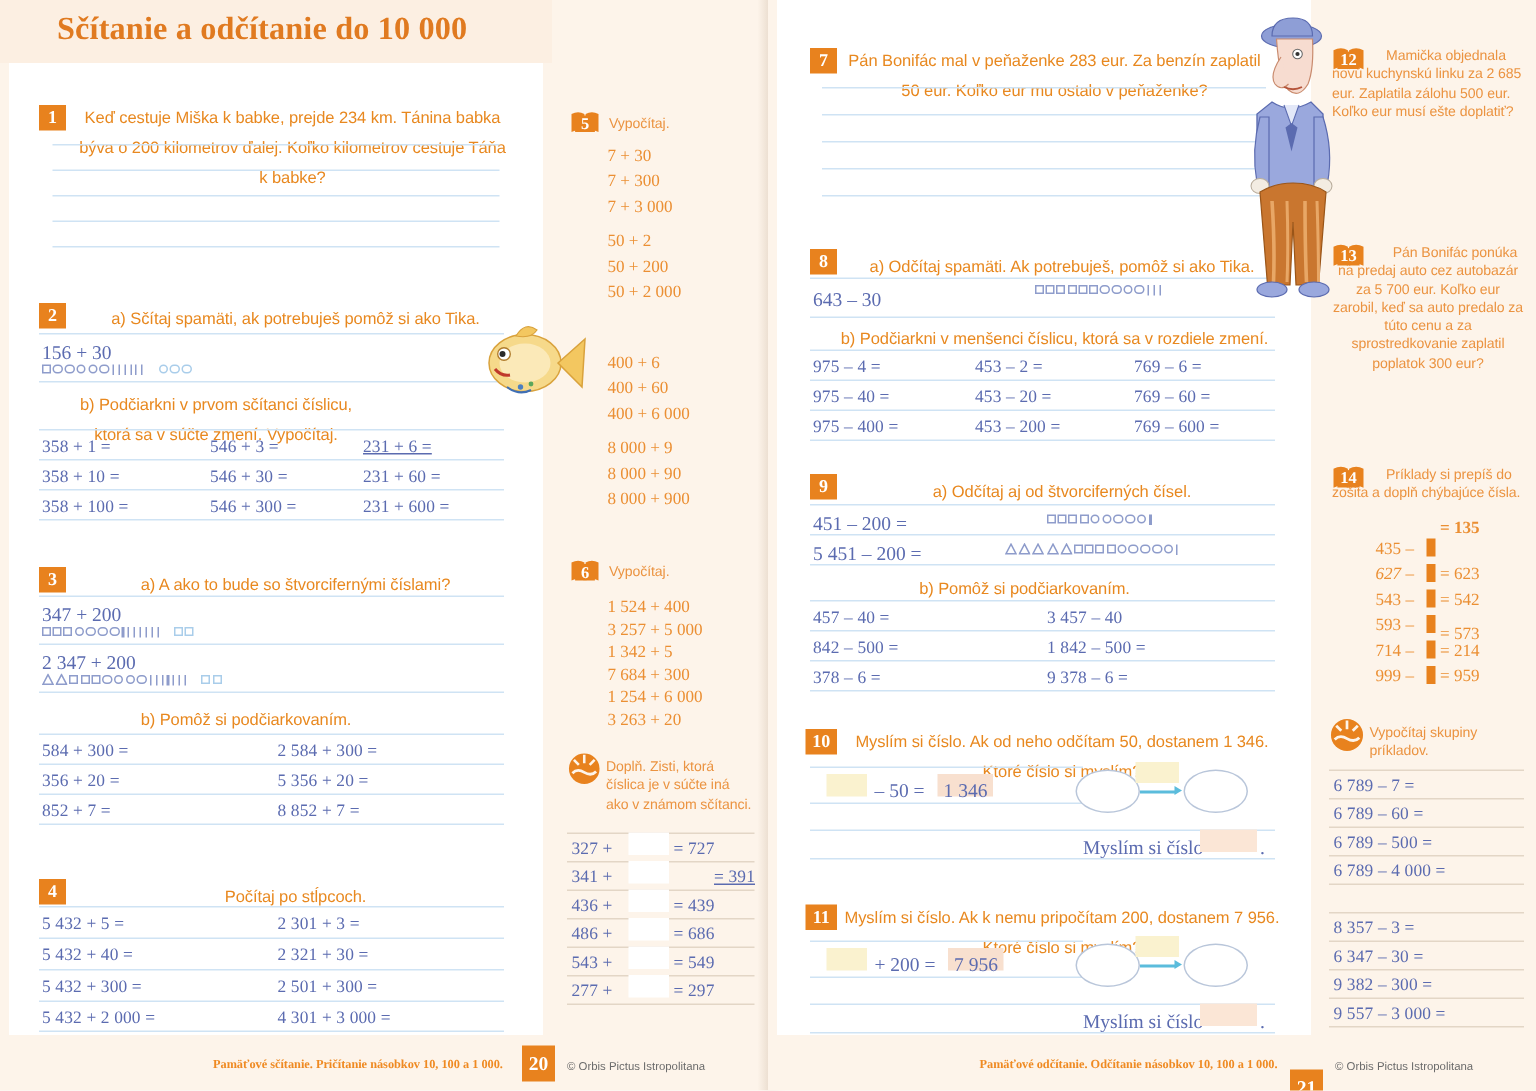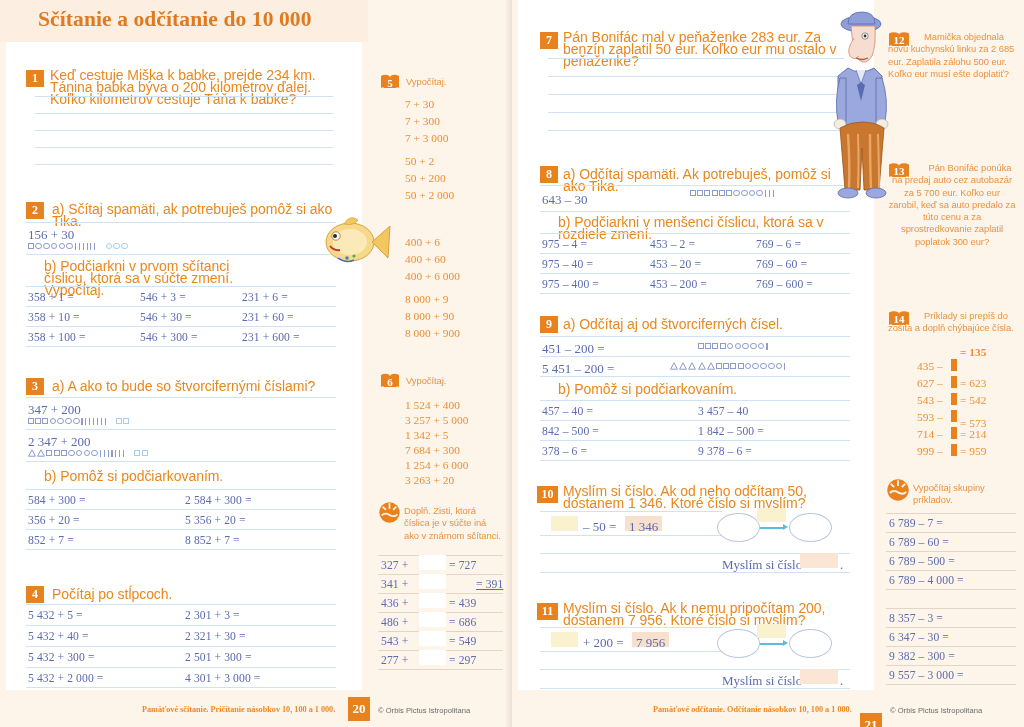--- a/index.html
+++ b/index.html
@@ -42,22 +42,23 @@
     letter-spacing: 0.1px; white-space: nowrap;
   }
   .num-badge {
     position: absolute; width: 18px; height: 17px;
     background: #e8821e; color: #ffffff;
     font-family: "Liberation Serif", serif; font-weight: bold;
     font-size: 12px; line-height: 17px; text-align: center;
   }
   .num-badge.wide { width: 21px; }
   .prompt {
-    position: absolute; color: #e8881f; font-size: 14px; line-height: 12px;
+    position: absolute; color: #e8881f; font-size: 11px; line-height: 20px;
     letter-spacing: -0.05px;
+    text-align: center;
   }
   .blueline { position: absolute; height: 1px; background: #cfe3f4; }
   .expr {
     position: absolute; color: #5b6bb0; font-family: "Liberation Serif", serif;
     font-size: 11.6px; white-space: nowrap; letter-spacing: 0.1px;
   }
   .expr-lg {
     position: absolute; color: #5b6bb0; font-family: "Liberation Serif", serif;
     font-size: 13px; white-space: nowrap;
   }
@@ -153,21 +154,21 @@
     <span class="ci lt"></span>
       <span class="ci lt"></span>
       <span class="ci lt"></span>
   </div>
   <div class="blueline" style="left:26px; top:254px; width:310px;"></div>
   <div class="prompt" style="left:44px; top:260px; width:200px;">b) Podčiarkni v prvom sčítanci číslicu, ktorá sa v súčte zmení. Vypočítaj.</div>
   <div class="blueline" style="left:26px; top:286px; width:310px;"></div>
 
   <div class="expr" style="left:28px;  top:291px;">358 + 1 =</div>
   <div class="expr" style="left:140px; top:291px;">546 + 3 =</div>
-  <div class="expr" style="left:242px; top:291px;">231 + 6 =</div>
+  <div class="expr" style="left:242px; top:291px;text-decoration:underline;">231 + 6 =</div>
   <div class="blueline" style="left:26px; top:306px; width:310px;"></div>
   <div class="expr" style="left:28px;  top:311px;">358 + 10 =</div>
   <div class="expr" style="left:140px; top:311px;">546 + 30 =</div>
   <div class="expr" style="left:242px; top:311px;">231 + 60 =</div>
   <div class="blueline" style="left:26px; top:326px; width:310px;"></div>
   <div class="expr" style="left:28px;  top:331px;">358 + 100 =</div>
   <div class="expr" style="left:140px; top:331px;">546 + 300 =</div>
   <div class="expr" style="left:242px; top:331px;">231 + 600 =</div>
   <div class="blueline" style="left:26px; top:346px; width:310px;"></div>
 
@@ -552,21 +553,21 @@
       <rect x="3.6" y="4.4" width="14.8" height="11.6" fill="#e8821e"></rect>
     </svg>
   </div>
   <div style="position:absolute; left:892px; top:313px; width:14px; text-align:center; color:#fff; font-family:'Liberation Serif',serif; font-weight:bold; font-size:11px;">14</div>
   <div class="sidetext" style="left:888px; top:310px; width:128px; text-indent:36px;">Príklady si prepíš do zošita a doplň chýbajúce čísla.</div>
 
   <div class="orange-expr" style="left:917px; top:360px;">435 –</div>
   <div class="orangeblank" style="left:951px; top:359px; width:6px; height:12px;"></div>
   <div class="orange-expr" style="left:960px; top:346px;font-weight:bold;">= 135</div>
 
-  <div class="orange-expr" style="left:917px; top:377px;">627 –</div>
+  <div class="orange-expr" style="left:917px; top:377px;font-style:italic;">627 –</div>
   <div class="orangeblank" style="left:951px; top:376px; width:6px; height:12px;"></div>
   <div class="orange-expr" style="left:960px; top:377px;">= 623</div>
 
   <div class="orange-expr" style="left:917px; top:394px;">543 –</div>
   <div class="orangeblank" style="left:951px; top:393px; width:6px; height:12px;"></div>
   <div class="orange-expr" style="left:960px; top:394px;">= 542</div>
 
   <div class="orange-expr" style="left:917px; top:411px;">593 –</div>
   <div class="orangeblank" style="left:951px; top:410px; width:6px; height:12px;"></div>
   <div class="orange-expr" style="left:960px; top:417px;">= 573</div>

